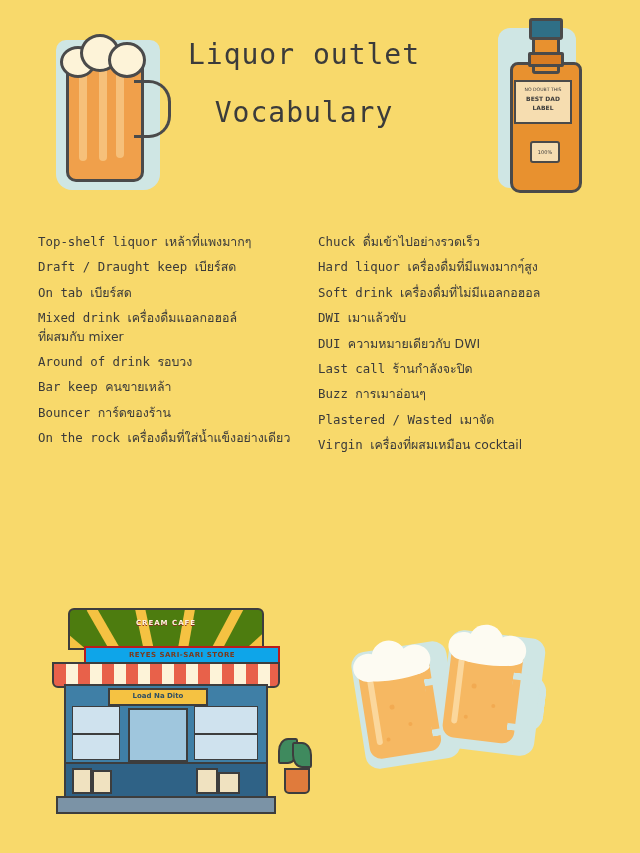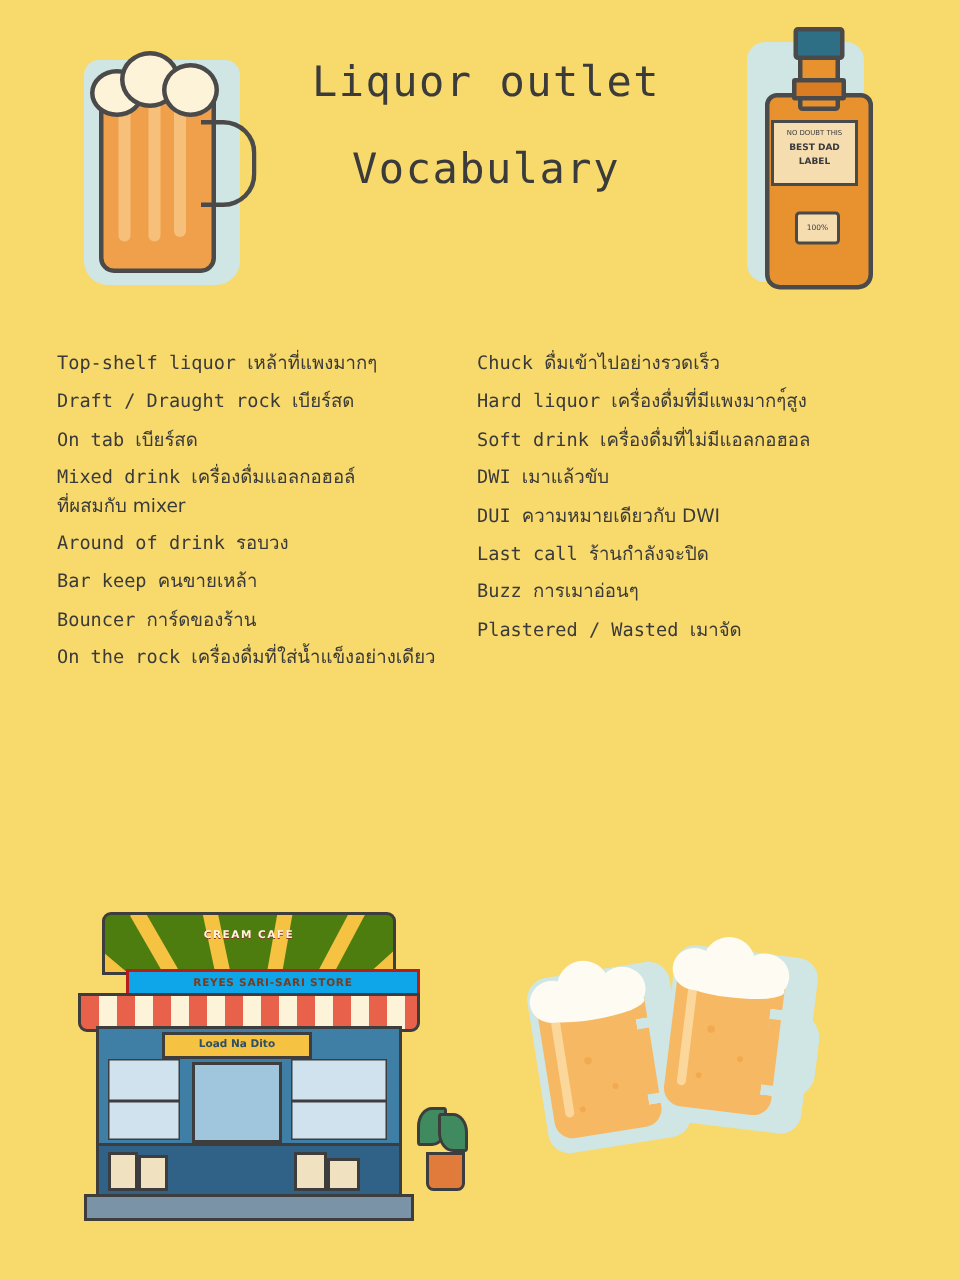--- a/index.html
+++ b/index.html
@@ -18,21 +18,21 @@
     position: relative;
     width: 640px;
     height: 853px;
     background: #f8d96b;
   }
 
   
   .title-block {
     position: absolute;
     top: 38px;
-    left: 164px;
+    left: 144px;
     width: 320px;
     text-align: center;
     color: #3b3b3b;
   }
   .title-line1 {
     font-family: "DejaVu Sans Mono", monospace;
     font-size: 28px;
     letter-spacing: 1px;
     line-height: 1.2;
   }
@@ -481,21 +481,21 @@
   </div>
 
   <div class="columns">
 
     <div class="col col-left">
       <div class="entry">
         <span>Top-shelf liquor</span>
         <span class="th">เหล้าที่แพงมากๆ</span>
       </div>
       <div class="entry">
-        <span>Draft / Draught rock</span>
+        <span>Draft / Draught keep</span>
         <span class="th">เบียร์สด</span>
       </div>
       <div class="entry">
         <span>On tab</span>
         <span class="th">เบียร์สด</span>
       </div>
       <div class="entry">
         <span>Mixed drink</span>
         <span class="th">เครื่องดื่มแอลกอฮอล์</span>
       </div>
@@ -545,20 +545,24 @@
         <span>Last call</span>
         <span class="th">ร้านกำลังจะปิด</span>
       </div>
       <div class="entry">
         <span>Buzz</span>
         <span class="th">การเมาอ่อนๆ</span>
       </div>
       <div class="entry">
         <span>Plastered / Wasted</span>
         <span class="th">เมาจัด</span>
+      </div>
+      <div class="entry">
+        <span>Virgin</span>
+        <span class="th">เครื่องที่ผสมเหมือน cocktail</span>
       </div>
     </div>
   </div>
 
   <div class="store">
     <div class="sky">
       <div class="ray" style="left:16px;  transform:rotate(-50deg);"></div>
       <div class="ray" style="left:46px;  transform:rotate(-30deg);"></div>
       <div class="ray" style="left:76px;  transform:rotate(-12deg);"></div>
       <div class="ray" style="left:106px; transform:rotate(10deg);"></div>

